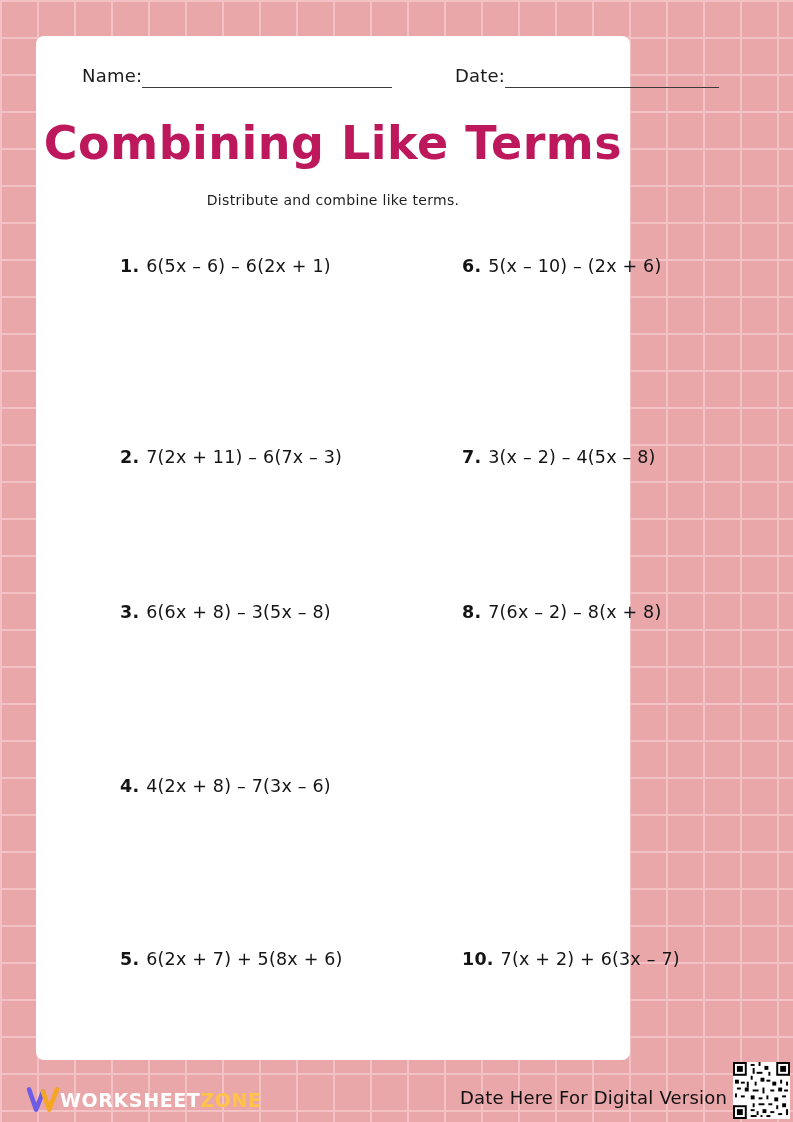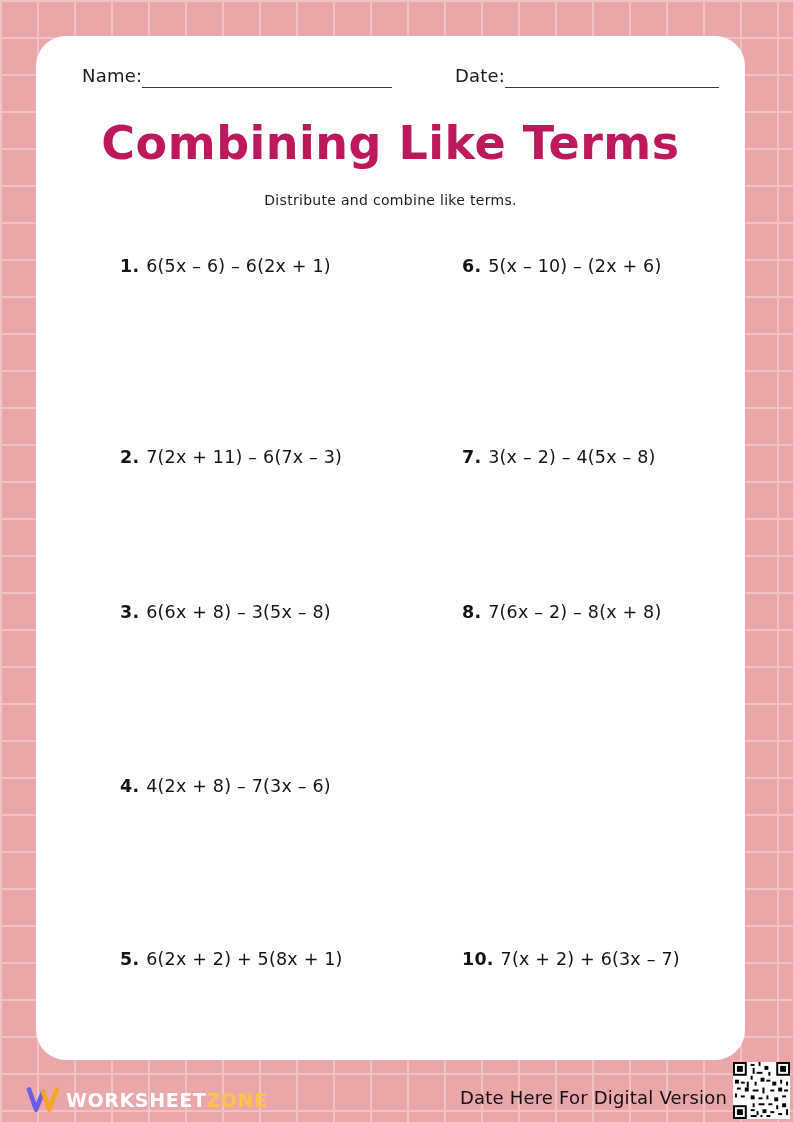--- a/index.html
+++ b/index.html
@@ -11,23 +11,23 @@
     background-color: #e9a7aa;
     background-image:
       linear-gradient(to right, #f3c2c4 2px, transparent 2px),
       linear-gradient(to bottom, #f3c2c4 2px, transparent 2px);
     background-size: 37px 37px;
   }
 
   .card {
     position: absolute;
     left: 36px; top: 36px;
-    width: 709px; height: 1024px;
+    width: 594px; height: 1024px;
     background: #ffffff;
-    border-radius: 30px;
+    border-radius: 8px;
   }
 
   
   .field-group {
     position: absolute;
     display: flex;
     align-items: flex-end;
     top: 28px;
     font-size: 18px;
     color: #1c1c1c;
@@ -75,21 +75,21 @@
   .r3 { top: 566px; }
   .r4 { top: 740px; }
   .r5 { top: 913px; }
 
   
   .footer-logo {
     position: absolute;
     left: 26px; bottom: 9px;
     display: flex;
     align-items: center;
-    gap: 6px;
+    gap: 0;
   }
   .brand-text {
     font-size: 19px;
     font-weight: 800;
     letter-spacing: 0.6px;
   }
   .brand-worksheet { color: #ffffff; }
   .brand-zone { color: #ffc24a; }
 
   .scan-text {
@@ -130,21 +130,21 @@
   <div class="problem c1 r2">
     <span class="num">2.</span><span>7(2x + 11) – 6(7x – 3)</span>
   </div>
   <div class="problem c1 r3">
     <span class="num">3.</span><span>6(6x + 8) – 3(5x – 8)</span>
   </div>
   <div class="problem c1 r4">
     <span class="num">4.</span><span>4(2x + 8) – 7(3x – 6)</span>
   </div>
   <div class="problem c1 r5">
-    <span class="num">5.</span><span>6(2x + 2) + 5(8x + 1)</span>
+    <span class="num">5.</span><span>6(2x + 7) + 5(8x + 6)</span>
   </div>
   <div class="problem c2 r1">
     <span class="num">6.</span><span>5(x – 10) – (2x + 6)</span>
   </div>
   <div class="problem c2 r2">
     <span class="num">7.</span><span>3(x – 2) – 4(5x – 8)</span>
   </div>
   <div class="problem c2 r3">
     <span class="num">8.</span><span>7(6x – 2) – 8(x + 8)</span>
   </div>

